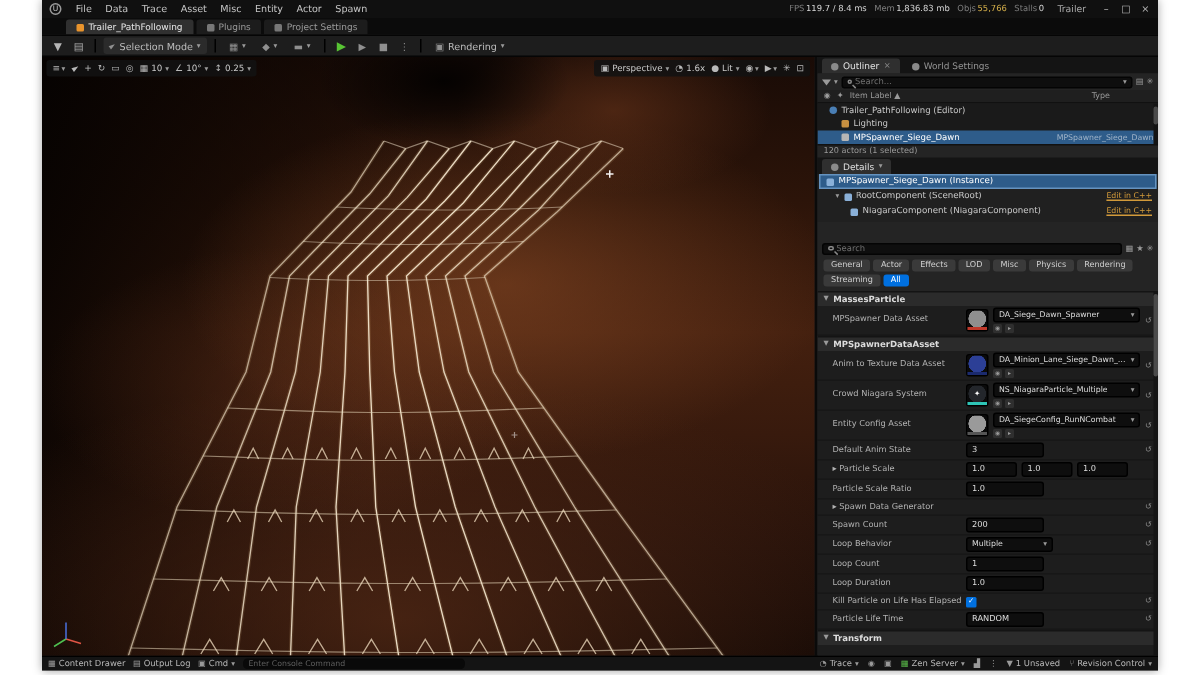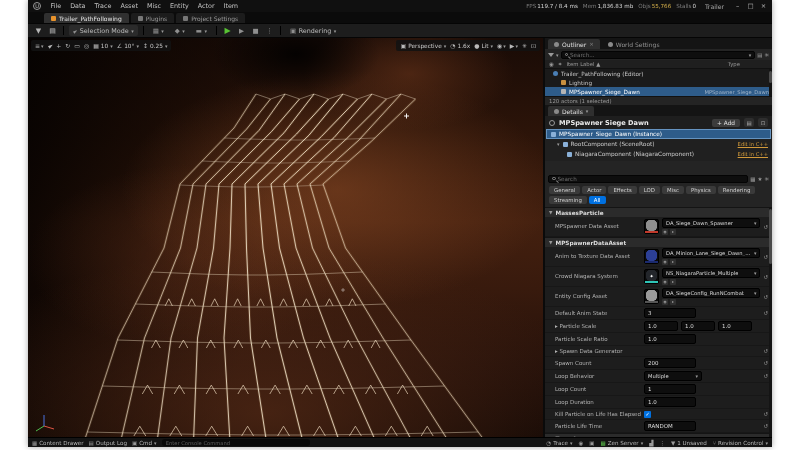--- a/index.html
+++ b/index.html
@@ -134,21 +134,21 @@
     <div class="menubar">
       <div class="ue-logo">U</div>
       <div id="menubar-items" style="display:flex">
           <span class="menu-item">File</span>
           <span class="menu-item">Data</span>
           <span class="menu-item">Trace</span>
           <span class="menu-item">Asset</span>
           <span class="menu-item">Misc</span>
           <span class="menu-item">Entity</span>
           <span class="menu-item">Actor</span>
-          <span class="menu-item">Item</span>
+          <span class="menu-item">Spawn</span>
         </div>
       <div class="stats">
         <span><span>FPS</span><span class="stat-val">119.7 / 8.4 ms</span></span>
         <span><span>Mem</span><span class="stat-val">1,836.83 mb</span></span>
         <span><span>Objs</span><span class="stat-val warn">55,766</span></span>
         <span><span>Stalls</span><span class="stat-val">0</span></span>
       </div>
       <span class="win-title">Trailer</span>
       <div class="win-btns">
         <span class="win-btn">–</span>
@@ -388,27 +388,20 @@
         </div>
 
         <div class="details">
           <div class="panel-tabbar">
             <div class="panel-tab">
               <span class="ptab-ico"></span>
               <span>Details</span>
               <span class="caret">▾</span>
             </div>
           </div>
-          <div class="det-header">
-            <span class="actor-ico"></span>
-            <span class="actor-name">MPSpawner Siege Dawn</span>
-            <span class="add-btn">+ Add</span>
-            <span class="hdr-mini">▤</span>
-            <span class="hdr-mini">⊡</span>
-          </div>
           <div class="comp-tree">
             <div class="comp-row selected">
               <span class="comp-ico"></span>
               <span style="white-space:nowrap;overflow:hidden;">MPSpawner_Siege_Dawn (Instance)</span>
             </div>
             <div class="comp-row" style="padding-left:12px;">
               <span class="caret">▾</span>
               <span class="comp-ico"></span>
               <span style="white-space:nowrap;overflow:hidden;">RootComponent (SceneRoot)</span>
               <span class="cpp-link">Edit in C++</span>

